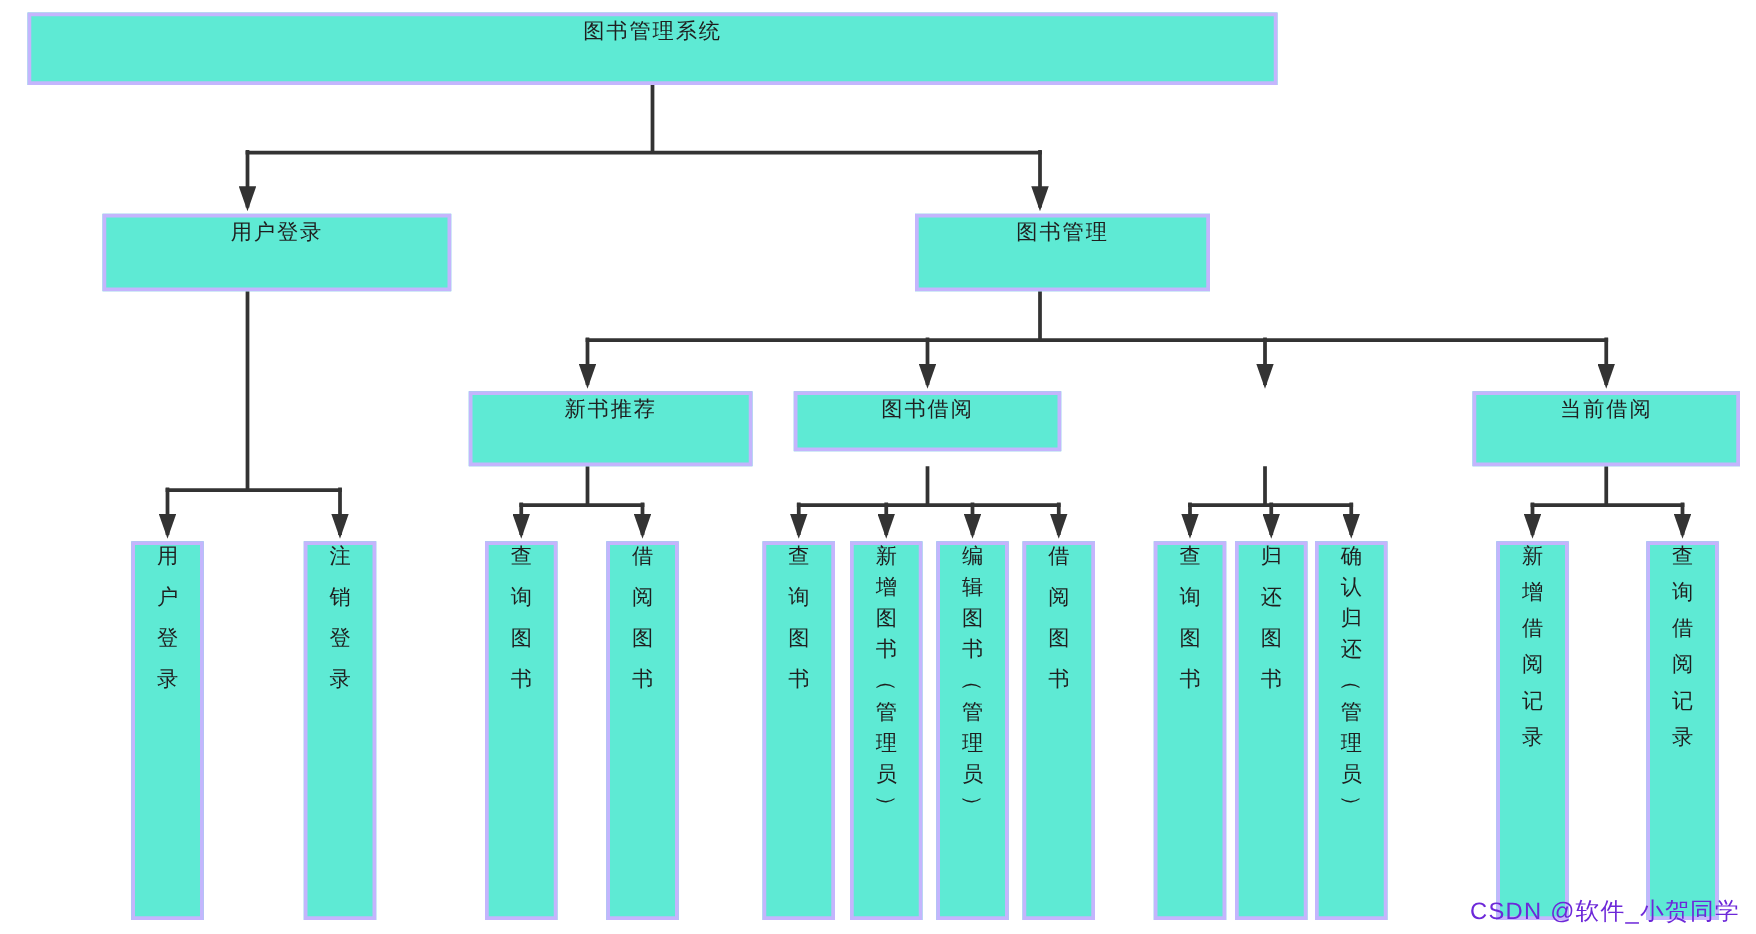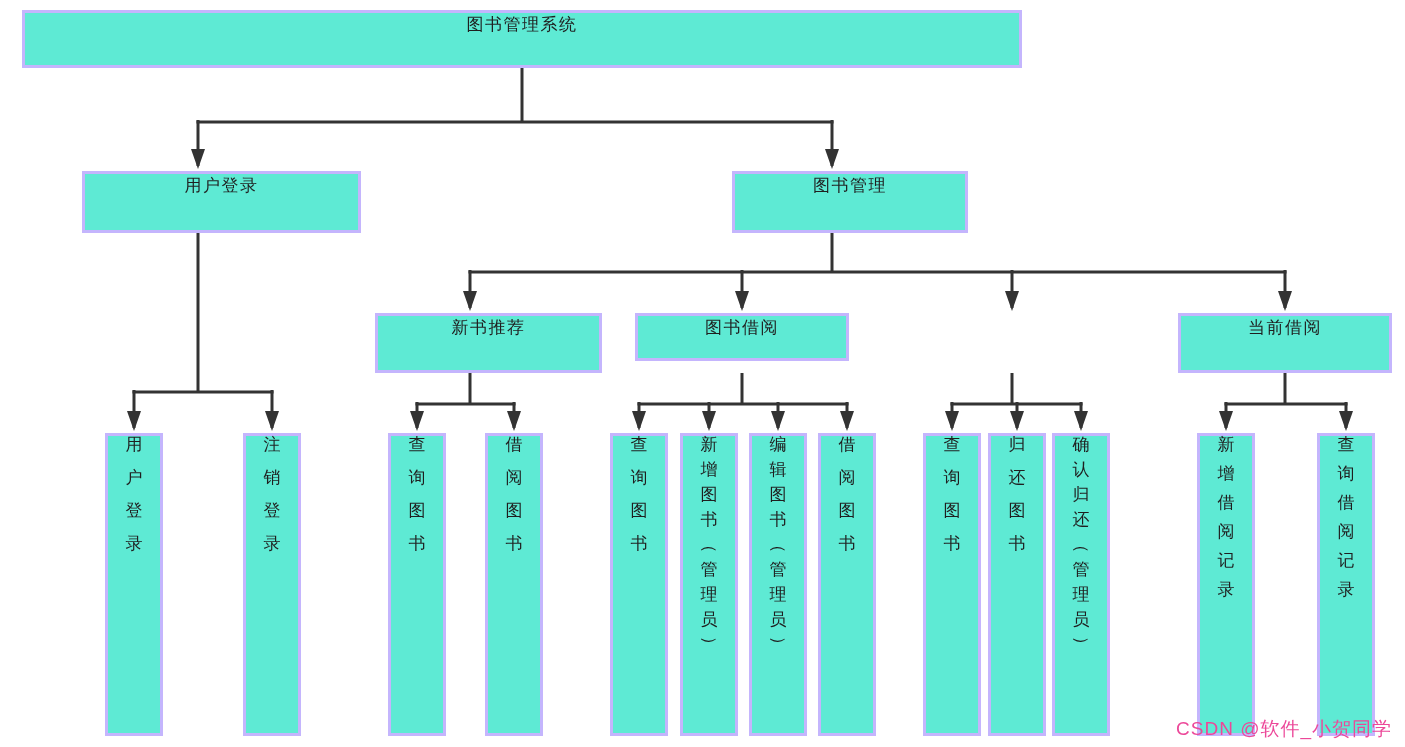--- a/index.html
+++ b/index.html
@@ -13,21 +13,21 @@
     display:flex;align-items:flex-start;justify-content:center;z-index:2;
   }
   .hbox span{font-size:17px;letter-spacing:1.5px;white-space:nowrap;}
   .tall{z-index:2;}
   .vtext{
     display:flex;flex-direction:column;align-items:center;justify-content:center;
     gap:var(--gap,12px);font-size:17px;line-height:1;
   }
   .vtext .rot{transform:rotate(90deg);}
   .watermark{
-    position:absolute;right:13px;bottom:5px;font-size:19px;color:#ec4899;
+    position:absolute;right:13px;bottom:5px;font-size:19px;color:#6d28d9;
     z-index:4;letter-spacing:1px;white-space:nowrap;
   }
 </style>
 </head>
 <body>
 
 <div class="canvas">
 
   <svg width="1405" height="747" viewBox="0 0 1405 747">
     <defs>

